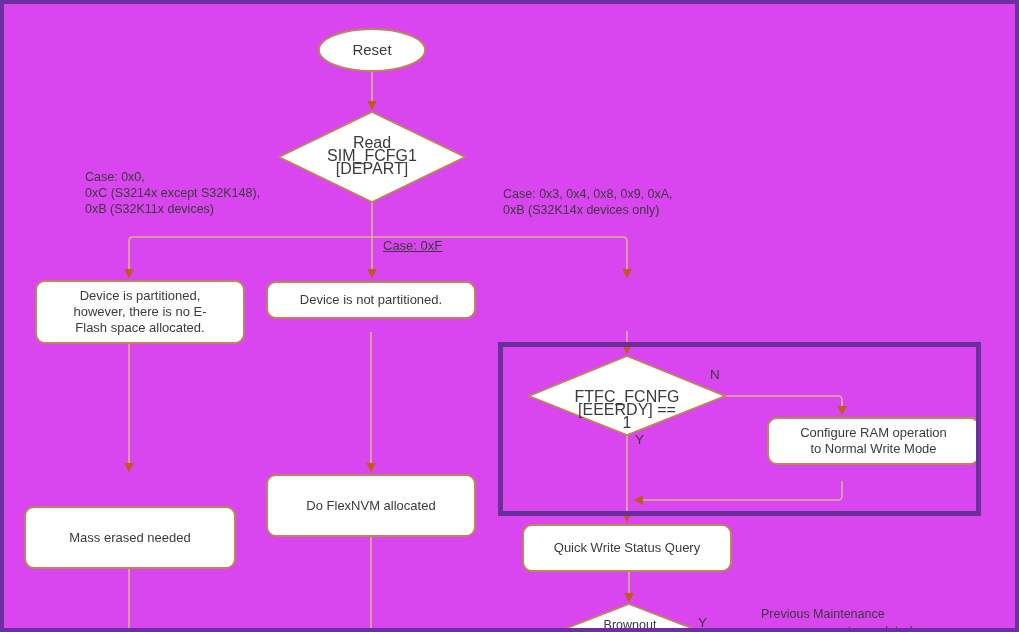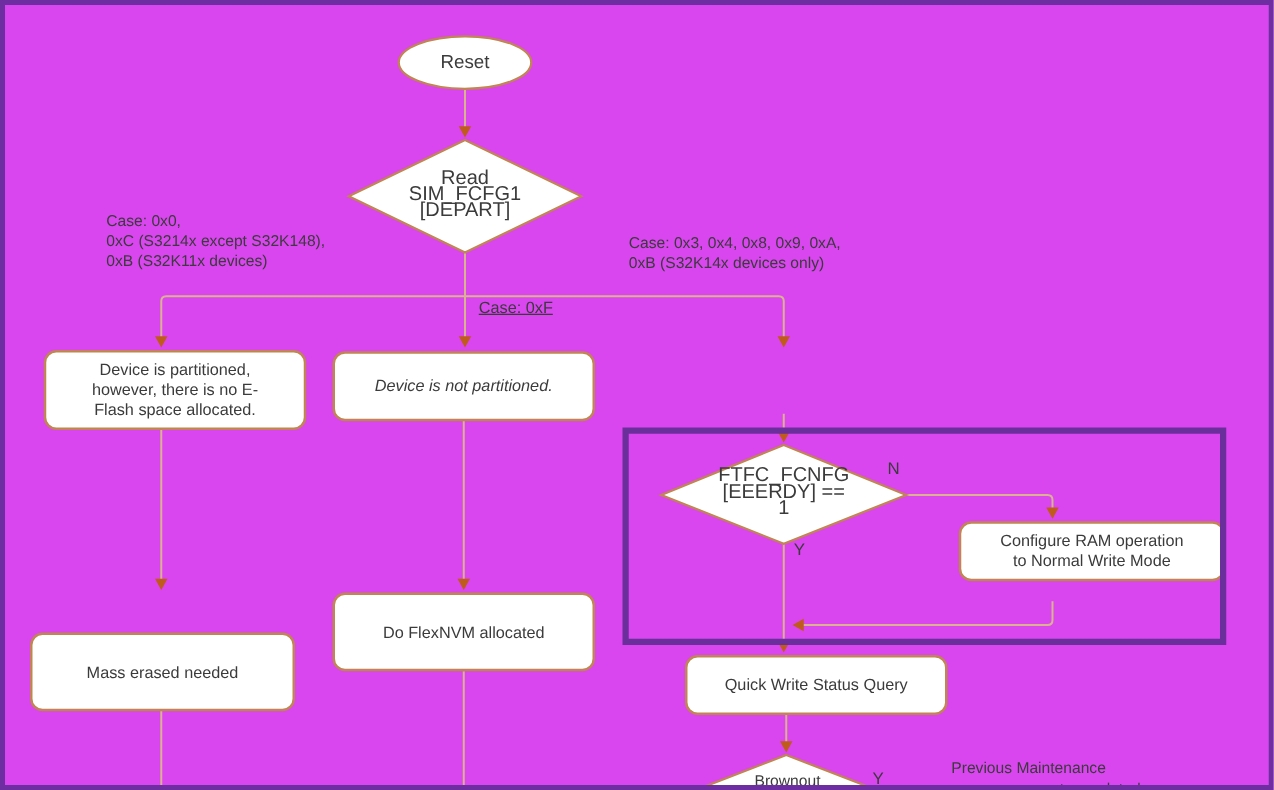--- a/index.html
+++ b/index.html
@@ -71,42 +71,42 @@
       <polygon points="368,108 461,153 368,198 275,153"></polygon>
       <polygon points="623,352 721,392 623,431 525,392"></polygon>
       <polygon points="625,600 731,641 625,682 519,641"></polygon>
     </g>
   </svg>
 
   <div class="ellipse-label" style="left:315px; top:37px; width:106px;">Reset</div>
   <div class="dtext" style="left:298px; top:132px; width:140px;">Read
 SIM_FCFG1
 [DEPART]</div>
-  <div class="dtext" style="left:553px; top:370px; width:140px;">FTFC_FCNFG
+  <div class="dtext" style="left:553px; top:386px; width:140px;">FTFC_FCNFG
 [EEERDY] ==
 1</div>
   <div class="lbl" style="left:566px; top:613px; width:120px; text-align:center;">Brownout</div>
 
   <div class="lbl" style="left:35px; top:165px;margin-left:46px;">Case: 0x0,
 0xC (S3214x except S32K148),
 0xB (S32K11x devices)</div>
   <div class="lbl" style="left:499px; top:165px;margin-top:17px;">Case: 0x3, 0x4, 0x8, 0x9, 0xA,
 0xB (S32K14x devices only)</div>
   <div class="lbl" style="left:379px; top:234px; font-size:13px;text-decoration:underline;">Case: 0xF</div>
   <div class="yn" style="left:706px; top:363px;">N</div>
   <div class="yn" style="left:631px; top:428px;">Y</div>
   <div class="yn" style="left:694px; top:611px;">Y</div>
   <div class="lbl" style="left:757px; top:602px; line-height:17px;">Previous Maintenance
 process was not completed</div>
 
   <div class="node" style="left:20px; top:276px; width:210px; height:64px;margin-left:11px;">Device is partitioned,
 however, there is no E-
 Flash space allocated.</div>
-  <div class="node" style="left:262px; top:277px; width:210px; height:56px;font-style:italic;">Device is not partitioned.</div>
+  <div class="node" style="left:262px; top:277px; width:210px; height:38px;">Device is not partitioned.</div>
   <div class="node" style="left:20px; top:470px; width:212px; height:63px;margin-top:32px;">Mass erased needed</div>
   <div class="node" style="left:262px; top:470px; width:210px; height:63px;">Do FlexNVM allocated</div>
   <div class="node" style="left:763px; top:413px; width:213px; height:48px;">Configure RAM operation
 to Normal Write Mode</div>
-  <div class="node" style="left:544px; top:520px; width:210px; height:48px;">Quick Write Status Query</div>
+  <div class="node" style="left:518px; top:520px; width:210px; height:48px;">Quick Write Status Query</div>
 
   <div class="highlight-rect" style="left:494px; top:338px; width:483px; height:174px;"></div>
 
 </div>
 
 </body></html>

